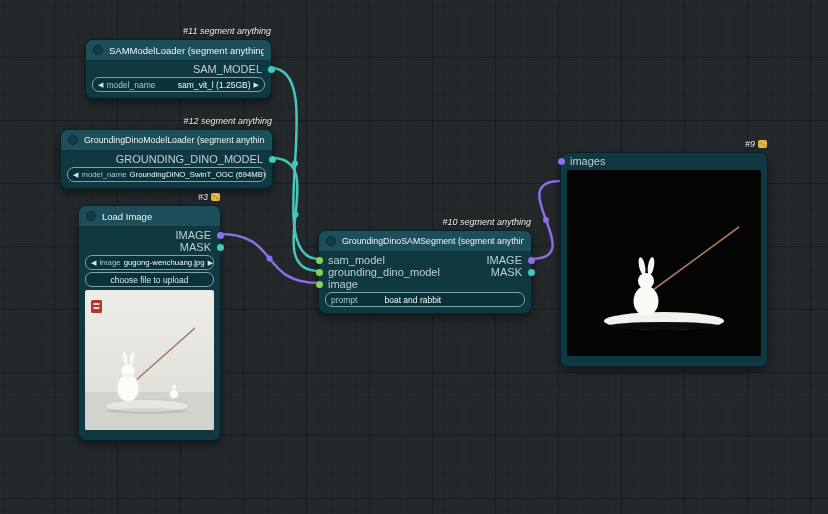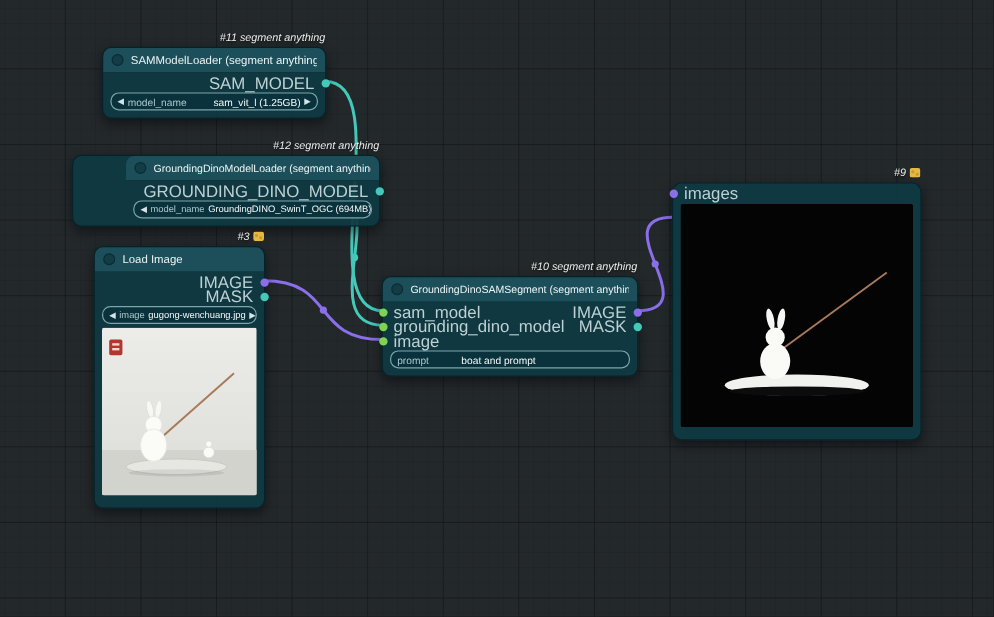--- a/index.html
+++ b/index.html
@@ -24,21 +24,21 @@
   .collapse-dot{width:8px;height:8px;border-radius:50%;background:#123d47;
     border:1px solid #0a2c34;flex:none;}
   .node-title{font-size:9.5px;color:#edf4f5;white-space:nowrap;overflow:hidden;}
   .node-title.small{font-size:8.8px;}
   .badge{position:absolute;top:-14px;right:0;font-size:9px;color:#ececec;
     display:flex;align-items:center;gap:3px;white-space:nowrap;text-shadow:0 1px 2px rgba(0,0,0,0.6);font-style:italic;}
   .cheese-icon{width:9px;height:8px;background:#e5b744;border-radius:2px;display:inline-block;
     background-image:radial-gradient(circle at 30% 40%, #c79a2e 1px, transparent 1.6px),
                      radial-gradient(circle at 70% 65%, #c79a2e 1px, transparent 1.6px);}
   .node-body{padding:2px 0 4px;}
-  .slot-row{position:relative;height:12px;display:flex;align-items:center;font-size:14px;}
+  .slot-row{position:relative;height:12px;display:flex;align-items:center;font-size:11px;}
   .slot-row.both{justify-content:space-between;}
   .slot-label{color:#bdd0d3;white-space:nowrap;}
   .out-label{margin-left:auto;padding-right:9px;}
   .in-label{padding-left:9px;}
   .slot-dot{position:absolute;width:7px;height:7px;border-radius:50%;top:2.5px;}
   .dot-right{right:-3.5px;}
   .dot-left{left:-3.5px;}
   .dot-teal{background:#43c8b9;}
   .dot-purple{background:#8a6fe8;}
   .dot-green{background:#7ed355;}
@@ -84,21 +84,21 @@
       </div>
       <div class="widget">
         <span class="arrow">◀</span>
         <span class="wlabel">model_name</span>
         <span class="wvalue">sam_vit_l (1.25GB)</span>
         <span class="arrow">▶</span>
       </div>
     </div>
   </div>
 
-  <div class="node" style="left:60px;top:129px;width:211px;padding-left:44px;">
+  <div class="node" style="left:60px;top:129px;width:211px;">
     <div class="badge">
       <span>#12 segment anything</span>
     </div>
     <div class="node-header">
       <span class="collapse-dot"></span>
       <span class="node-title small">GroundingDinoModelLoader (segment anything)</span>
     </div>
     <div class="node-body">
       <div class="slot-row">
         <span class="slot-label out-label">GROUNDING_DINO_MODEL</span>
@@ -129,20 +129,23 @@
       </div>
       <div class="slot-row">
         <span class="slot-label out-label">MASK</span>
         <span class="slot-dot dot-right dot-teal"></span>
       </div>
       <div class="widget tight">
         <span class="arrow">◀</span>
         <span class="wlabel">image</span>
         <span class="wvalue">gugong-wenchuang.jpg</span>
         <span class="arrow">▶</span>
+      </div>
+      <div class="widget button">
+        <span>choose file to upload</span>
       </div>
       <div class="preview">
         <svg width="129" height="140" viewBox="0 0 129 140">
           <defs>
             <linearGradient id="wallg" x1="0" y1="0" x2="0" y2="1">
               <stop offset="0" stop-color="#ecECE9"></stop>
               <stop offset="1" stop-color="#dcdcd7"></stop>
             </linearGradient>
           </defs>
           <rect x="0" y="0" width="129" height="140" fill="url(#wallg)"></rect>
@@ -186,21 +189,21 @@
         <span class="slot-label in-label">grounding_dino_model</span>
         <span class="slot-label" style="padding-right:9px;">MASK</span>
         <span class="slot-dot dot-right dot-teal"></span>
       </div>
       <div class="slot-row">
         <span class="slot-dot dot-left dot-green"></span>
         <span class="slot-label in-label">image</span>
       </div>
       <div class="widget">
         <span class="wlabel">prompt</span>
-        <span class="wvalue" style="margin-right:auto;margin-left:24px;">boat and prompt</span>
+        <span class="wvalue" style="margin-right:auto;margin-left:24px;">boat and rabbit</span>
       </div>
     </div>
   </div>
 
   <div class="node" style="left:560px;top:152px;width:206px;">
     <div class="badge">
       <span>#9</span>
       <span class="cheese-icon"></span>
     </div>
     <div class="node-body">

